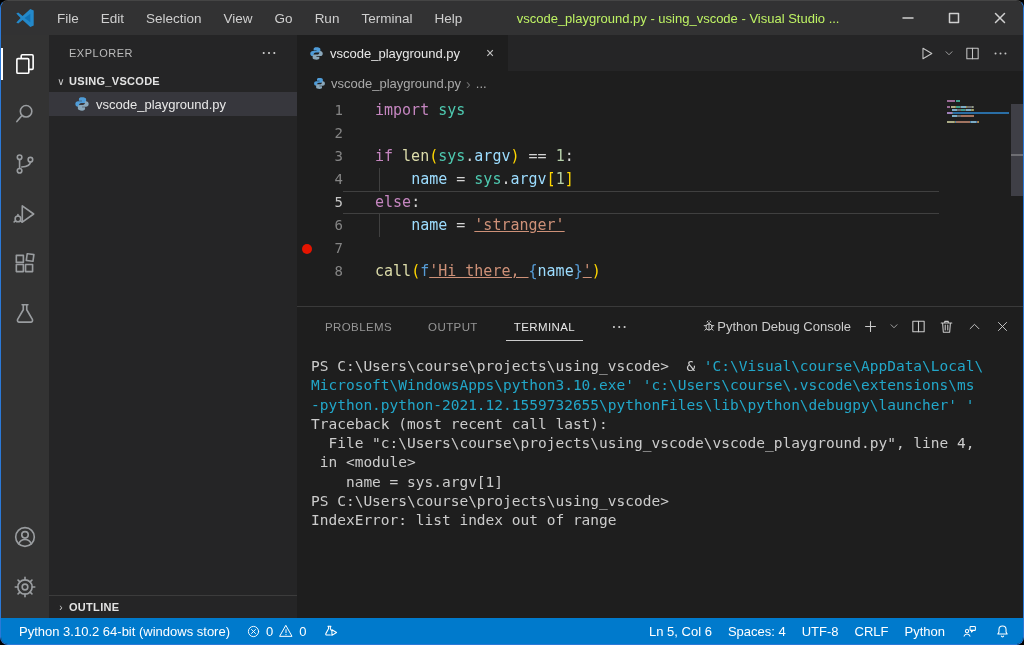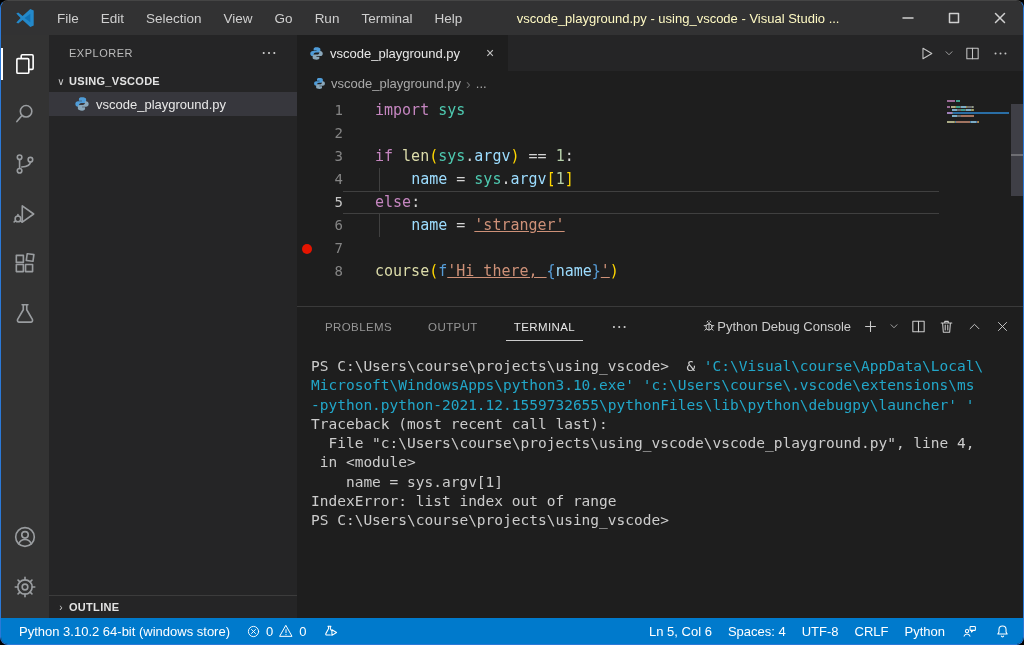--- a/index.html
+++ b/index.html
@@ -8,21 +8,21 @@
   .window{
     width:1024px; height:645px; display:flex; flex-direction:column;
     background:#1e1e1e; border:1px solid #2b79d7; border-top-color:#454545;
     border-radius:8px; overflow:hidden;
   }
   
   .titlebar{ height:34px; background:#323233; display:flex; align-items:center; flex:0 0 34px; }
   .vscode-logo{ width:22px; height:22px; margin:0 12px 0 13px; }
   .menus{ display:flex; gap:4px; }
   .menu-item{ color:#cfcfcf; font-size:13.5px; padding:4px 9px; border-radius:5px; cursor:default; }
-  .win-title{ flex:1; text-align:center; color:#fef9c3; font-size:13px; padding-right:0; white-space:nowrap; overflow:hidden; }
+  .win-title{ flex:1; text-align:center; color:#bef264; font-size:13px; padding-right:0; white-space:nowrap; overflow:hidden; }
   .win-controls{ display:flex; height:100%; }
   .win-btn{ width:46px; height:100%; display:flex; align-items:center; justify-content:center; color:#d0d0d0; }
   
   .main{ flex:1; display:flex; min-height:0; }
   .activitybar{ width:48px; background:#333333; display:flex; flex-direction:column; align-items:center; padding-top:4px; }
   .act-item{ width:48px; height:50px; display:flex; align-items:center; justify-content:center; position:relative; }
   .act-item svg{ stroke:#9a9da0; }
   .act-item.active svg{ stroke:#ffffff; }
   .act-item.active::before{ content:""; position:absolute; left:0; top:9px; bottom:9px; width:2px; background:#ffffff; }
   .act-spacer{ flex:1; }
@@ -291,21 +291,21 @@
             <div class="code-row">
               <div class="bp-cell">
                 <span class="bp-dot"></span>
               </div>
               <div class="num-cell">7</div>
               <div class="line-body"></div>
             </div>
             <div class="code-row">
               <div class="bp-cell"></div>
               <div class="num-cell">8</div>
-              <div class="line-body"><span class="tok-fn">course</span><span class="tok-brk">(</span><span class="tok-fpre">f</span><span class="tok-str">'Hi there, </span><span class="tok-fbrace">{</span><span class="tok-var">name</span><span class="tok-fbrace">}</span><span class="tok-str">'</span><span class="tok-brk">)</span></div>
+              <div class="line-body"><span class="tok-fn">call</span><span class="tok-brk">(</span><span class="tok-fpre">f</span><span class="tok-str">'Hi there, </span><span class="tok-fbrace">{</span><span class="tok-var">name</span><span class="tok-fbrace">}</span><span class="tok-str">'</span><span class="tok-brk">)</span></div>
             </div>
           </div>
         <div class="minimap">
             <div class="mini-row">
               <span style="width: 8px; background: rgb(197, 134, 192);"></span>
               <span style="width: 1px;"></span>
               <span style="width: 4px; background: rgb(78, 201, 176);"></span>
             </div>
             <div class="mini-row"></div>
             <div class="mini-row">
@@ -408,22 +408,22 @@
           </div>
         </div>
         <div class="terminal">
             <div class="term-line"><span class="t-fg">PS C:\Users\course\projects\using_vscode&gt;  &amp; </span><span class="t-cyan">'C:\Visual\course\AppData\Local\</span></div>
             <div class="term-line"><span class="t-cyan">Microsoft\WindowsApps\python3.10.exe' 'c:\Users\course\.vscode\extensions\ms</span></div>
             <div class="term-line"><span class="t-cyan">-python.python-2021.12.1559732655\pythonFiles\lib\python\debugpy\launcher' '</span></div>
             <div class="term-line"><span class="t-fg">Traceback (most recent call last):</span></div>
             <div class="term-line"><span class="t-fg">  File "c:\Users\course\projects\using_vscode\vscode_playground.py", line 4,</span></div>
             <div class="term-line"><span class="t-fg"> in &lt;module&gt;</span></div>
             <div class="term-line"><span class="t-fg">    name = sys.argv[1]</span></div>
+            <div class="term-line"><span class="t-fg">PS C:\Users\course\projects\using_vscode&gt;</span></div>
             <div class="term-line"><span class="t-fg">IndexError: list index out of range</span></div>
-            <div class="term-line"><span class="t-fg">PS C:\Users\course\projects\using_vscode&gt;</span></div>
           </div>
       </div>
 
     </div>
   </div>
 
   <div class="statusbar">
     <div class="sb-item">
       <span>Python 3.10.2 64-bit (windows store)</span>
     </div>

